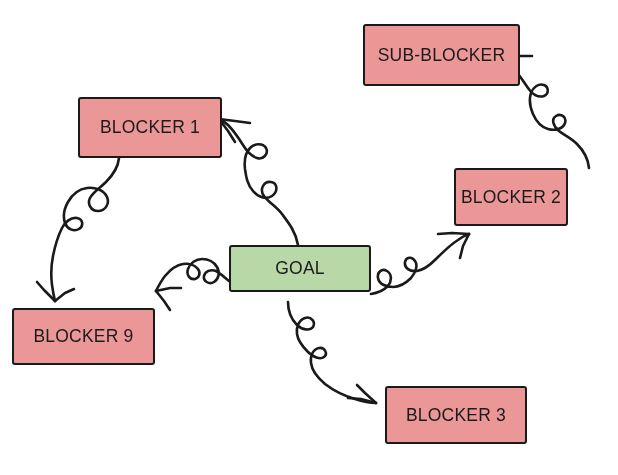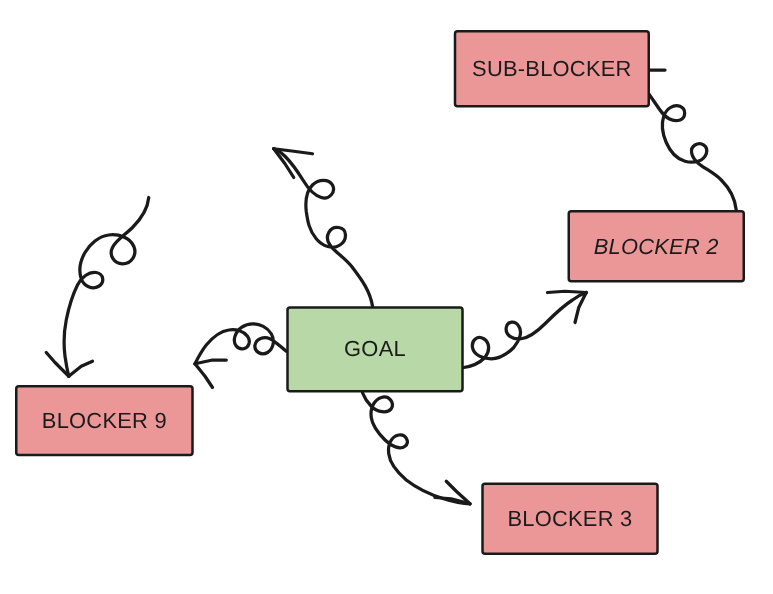--- a/index.html
+++ b/index.html
@@ -159,26 +159,29 @@
         <path d="M 502 56 L 512 68 L 519 78"></path>
       </g>
 
     </g>
   </svg>
 
   <div class="node node-blocker" style="left:331px; top:24px; width:157px; height:62px;margin-left:32px;">
     <span class="node-label">SUB-BLOCKER</span>
   </div>
 
+  <div class="node node-blocker" style="left:78px; top:97px; width:144px; height:61px;">
+    <span class="node-label">BLOCKER 1</span>
+  </div>
 
-  <div class="node node-blocker" style="left:454px; top:168px; width:142px; height:58px;font-style:italic;">
+  <div class="node node-blocker" style="left:454px; top:168px; width:114px; height:58px;">
     <span class="node-label">BLOCKER 2</span>
   </div>
 
-  <div class="node node-goal" style="left:229px; top:245px; width:142px; height:69px;">
+  <div class="node node-goal" style="left:229px; top:245px; width:142px; height:47px;">
     <span class="node-label">GOAL</span>
   </div>
 
   <div class="node node-blocker" style="left:12px; top:308px; width:143px; height:57px;">
     <span class="node-label">BLOCKER 9</span>
   </div>
 
   <div class="node node-blocker" style="left:385px; top:386px; width:142px; height:58px;">
     <span class="node-label">BLOCKER 3</span>
   </div>

